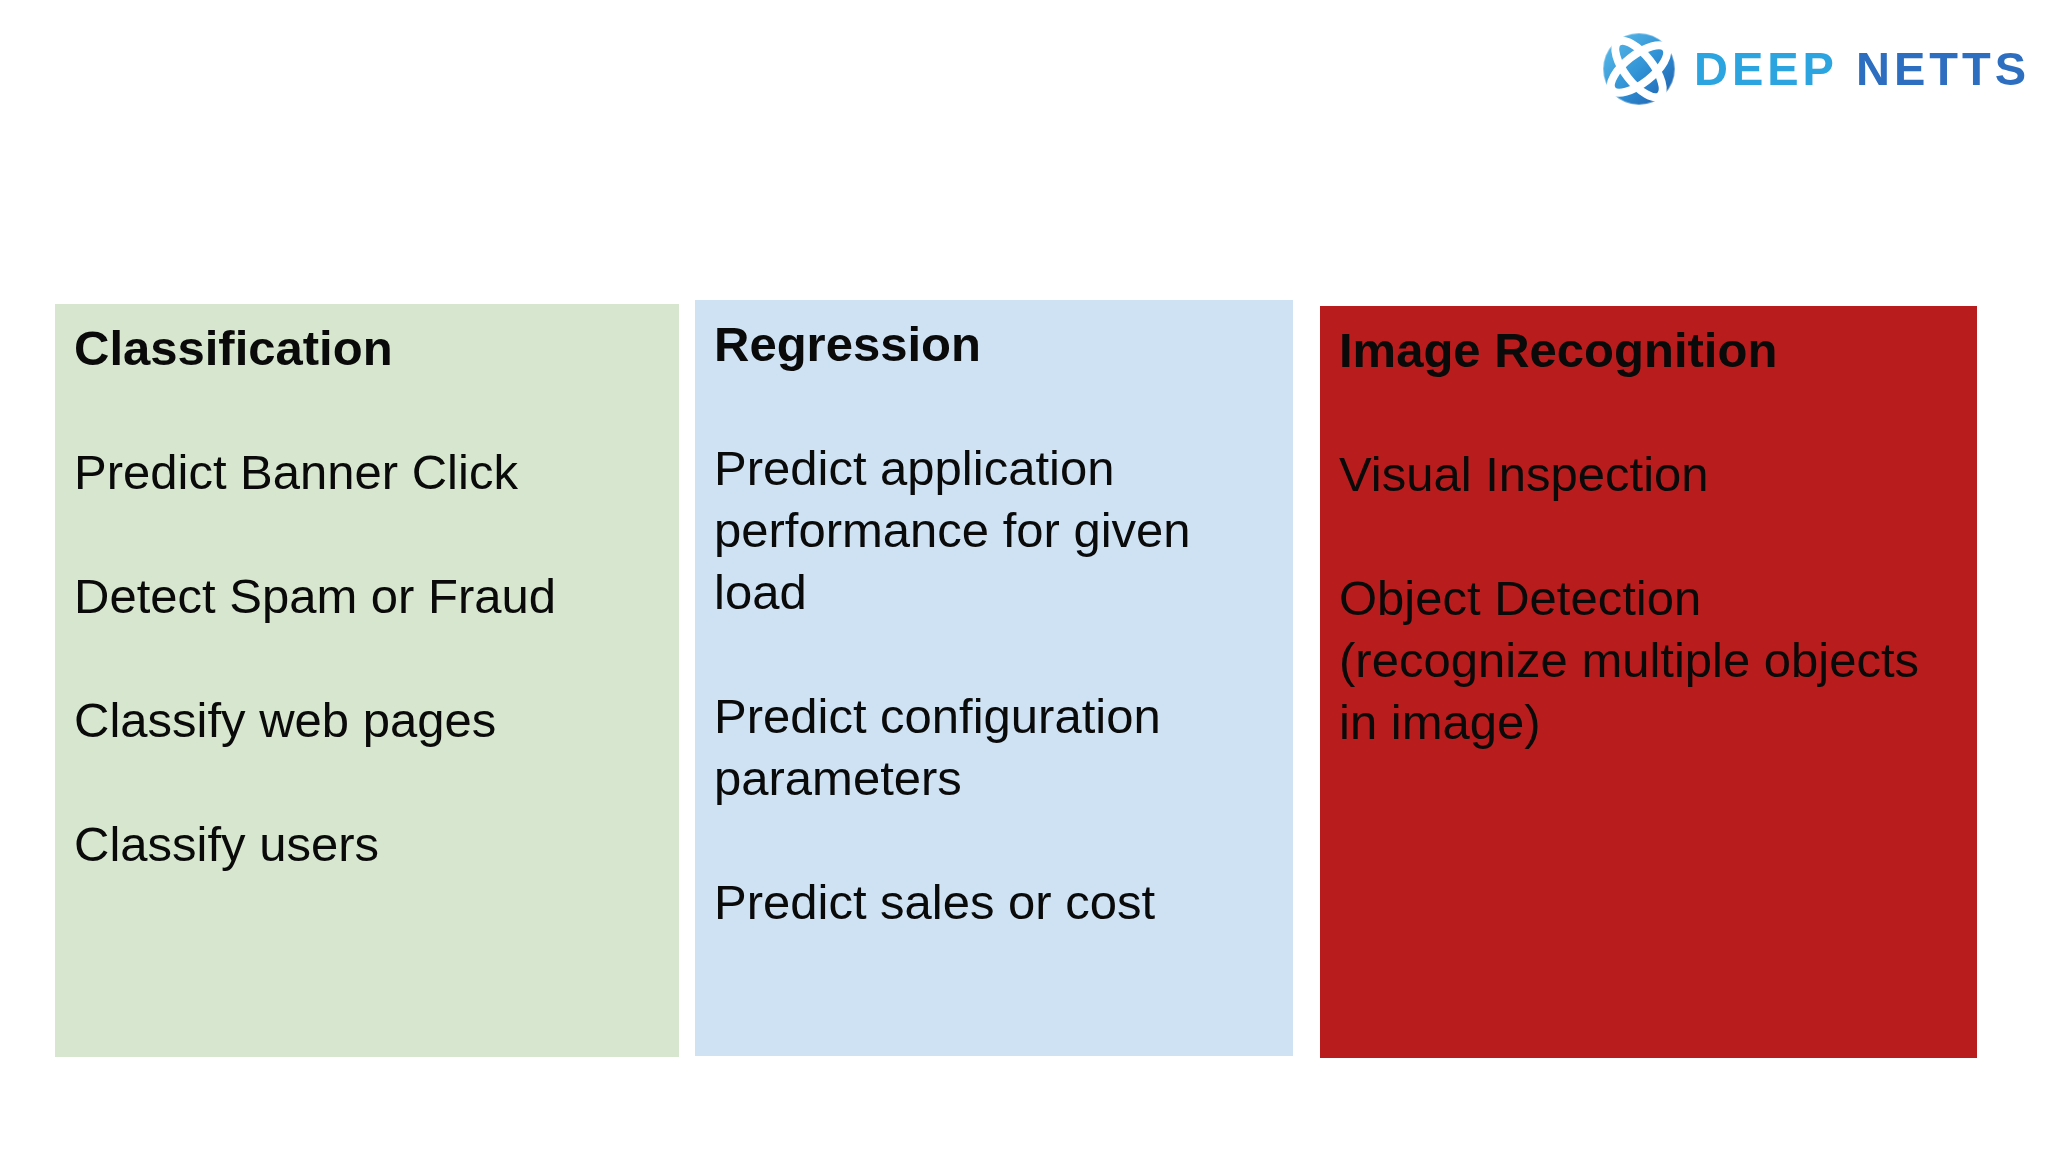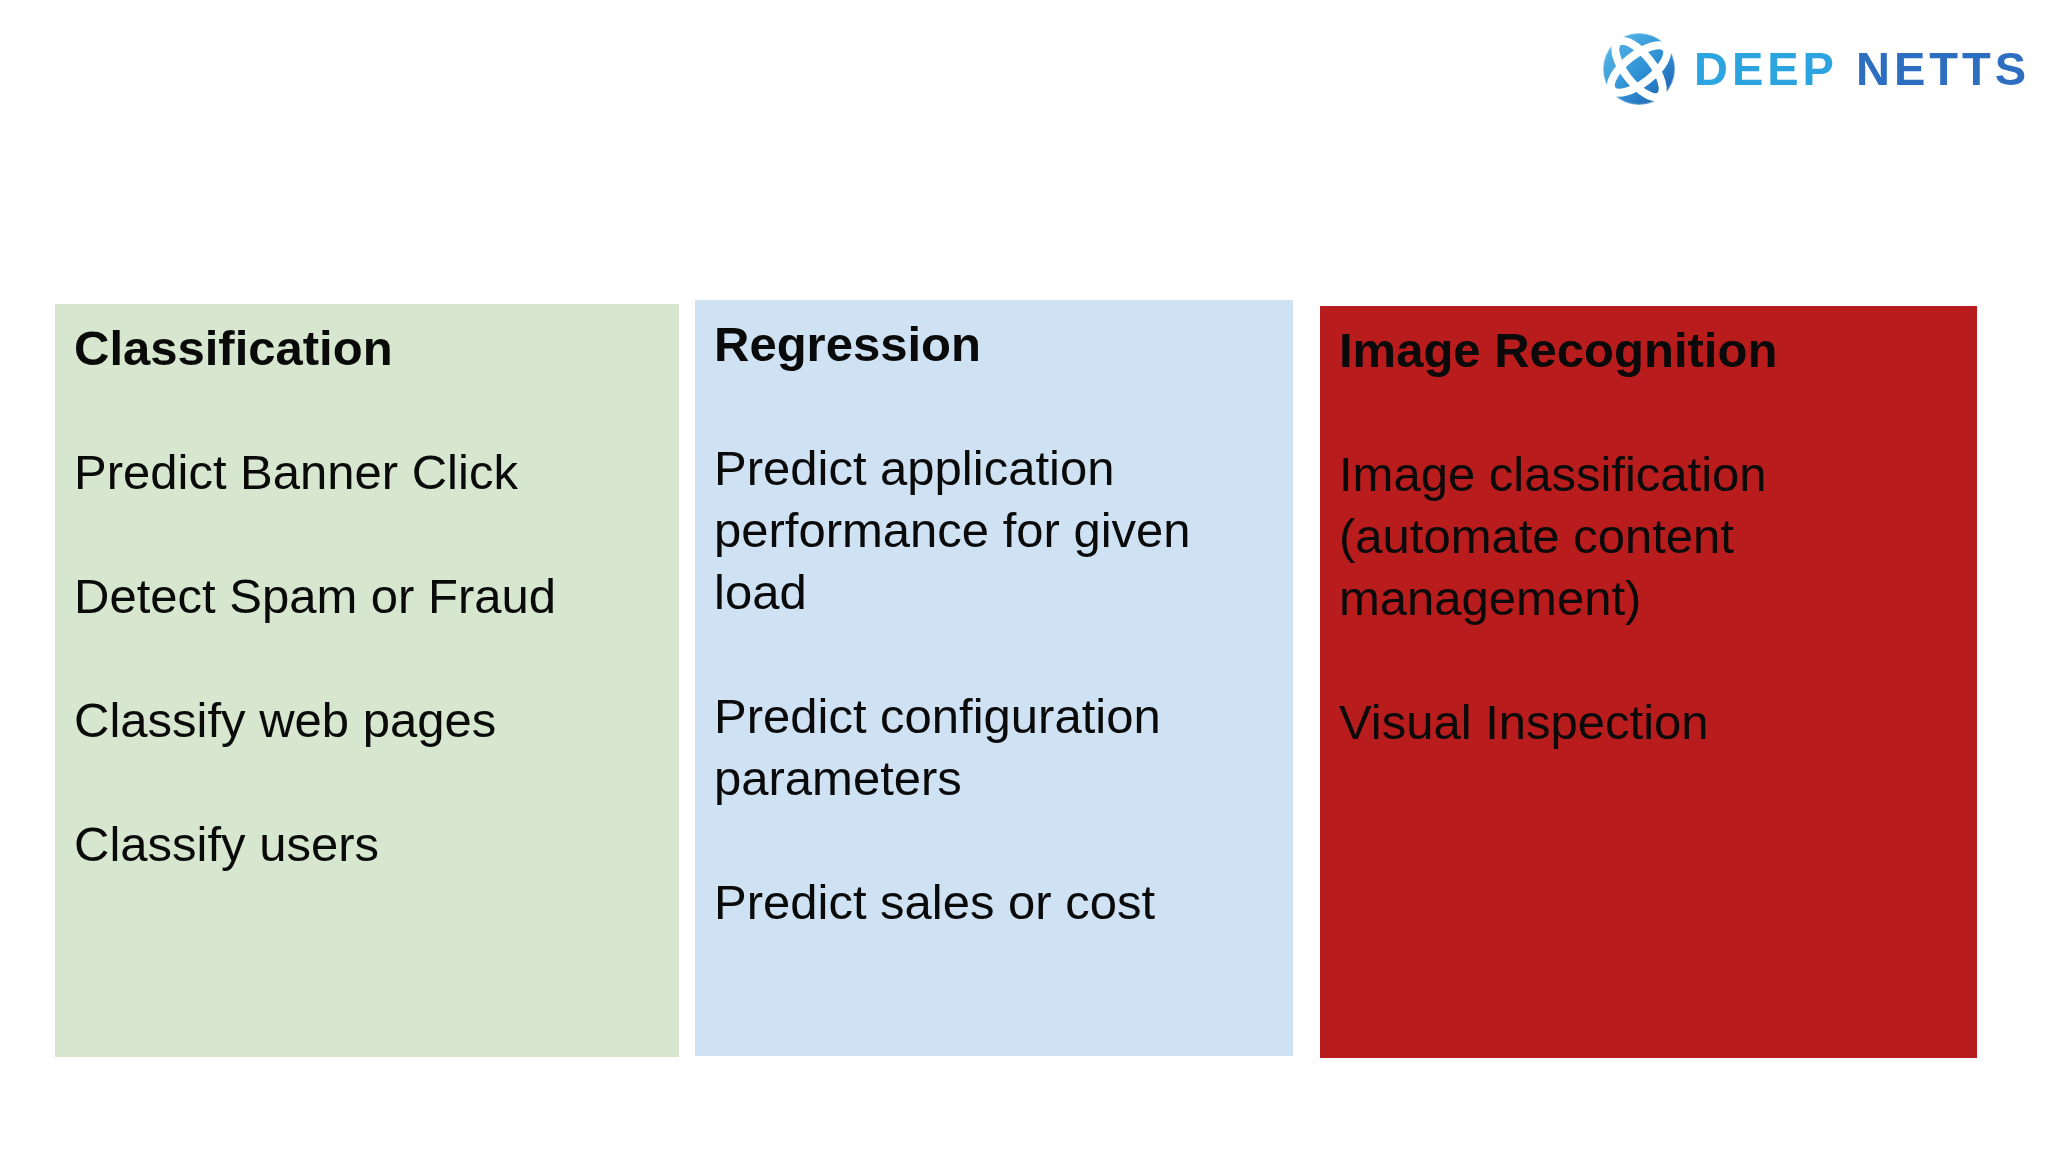--- a/index.html
+++ b/index.html
@@ -106,18 +106,18 @@
 
   <section class="col col-regression" style="background-color: rgb(207, 226, 243);">
     <h2>Regression</h2>
     <p>Predict application performance for given load</p>
     <p>Predict configuration parameters</p>
     <p>Predict sales or cost</p>
   </section>
 
   <section class="col col-image-recognition" style="background-color: #b91c1c;">
     <h2>Image Recognition</h2>
-    <p>Image classification
-(automate content management)</p>
     <p>Visual Inspection</p>
+    <p>Object Detection
+(recognize multiple objects in image)</p>
   </section>
 
 </div>
 
 </body></html>

